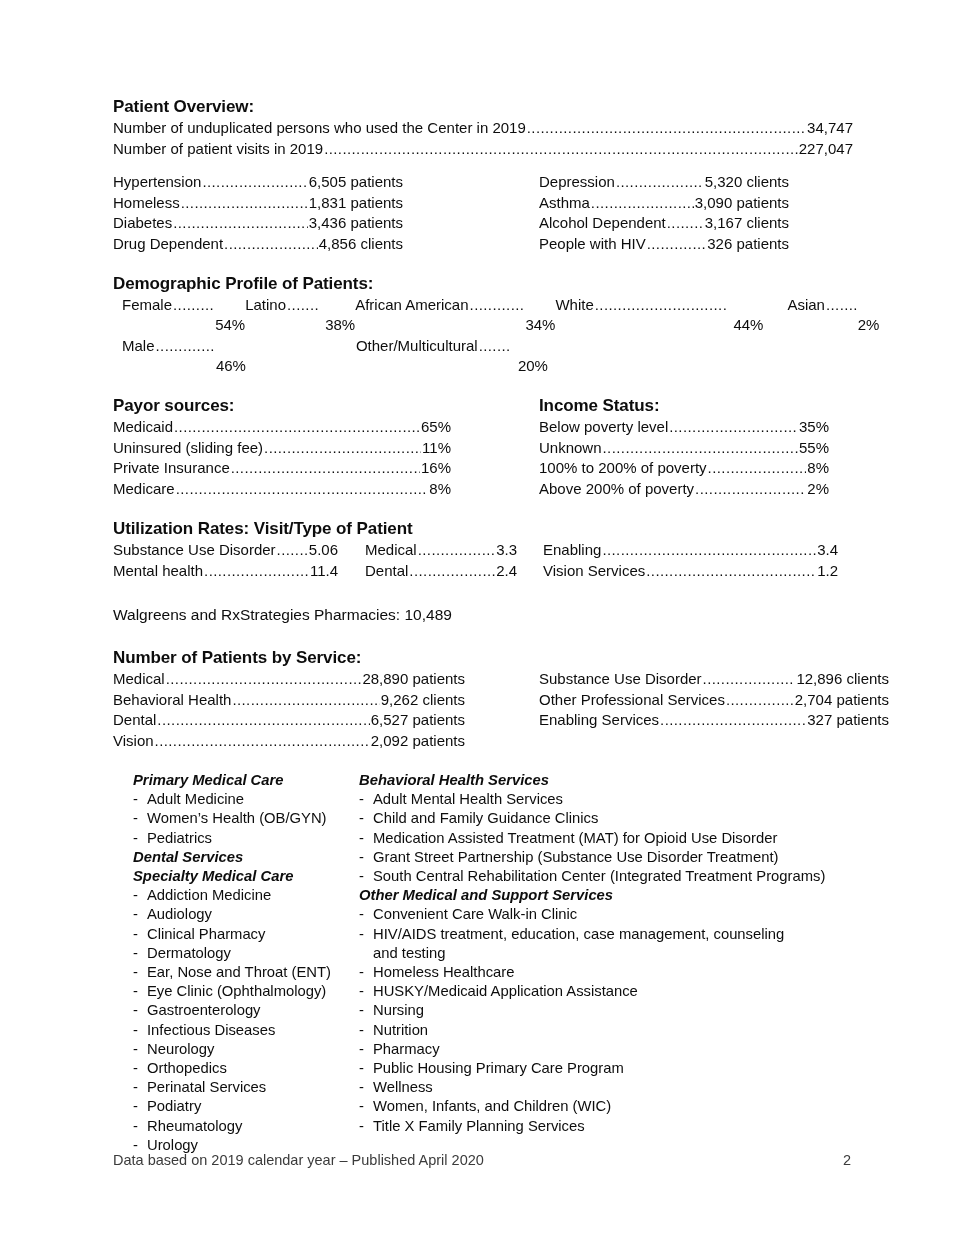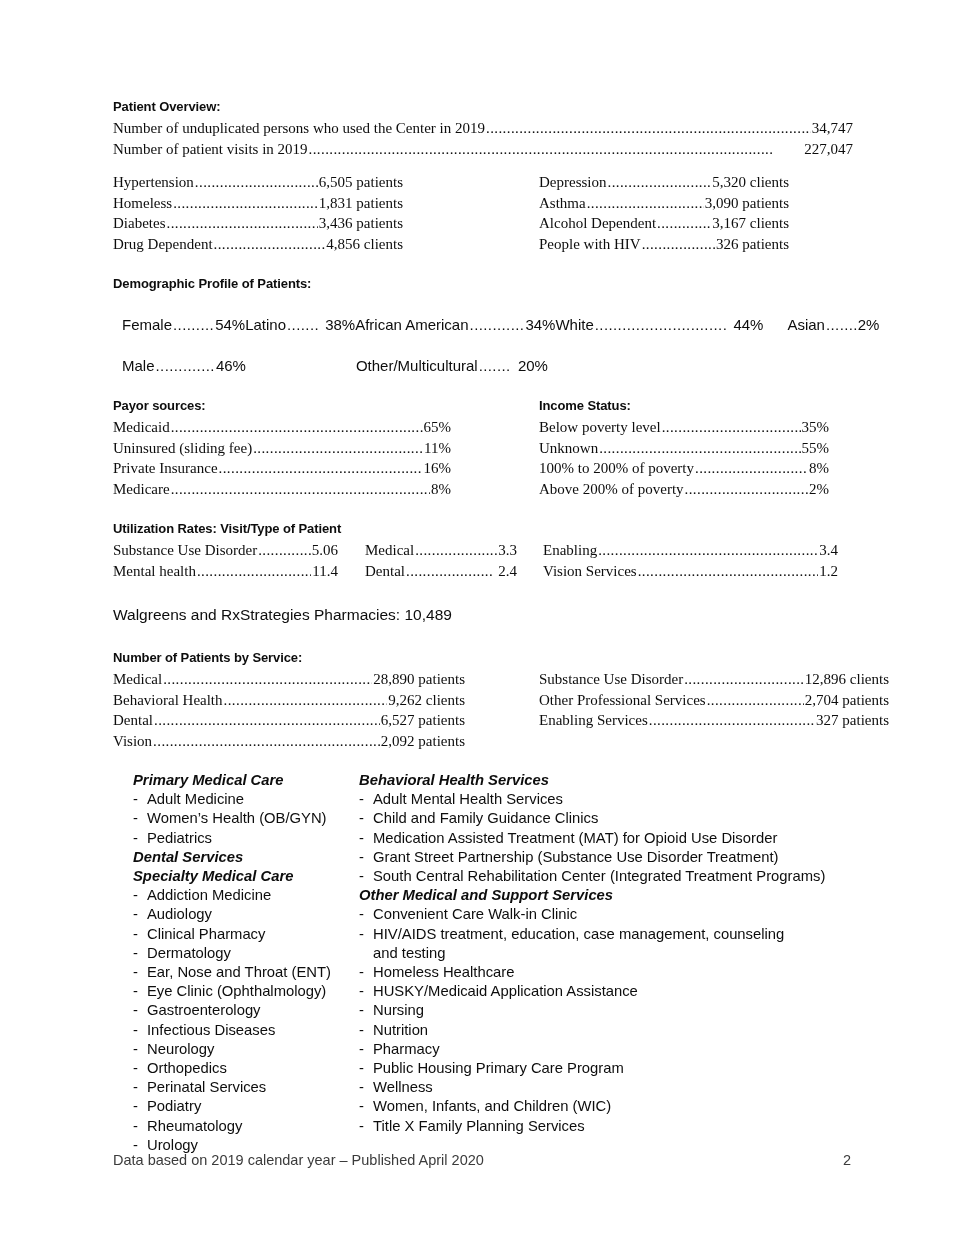--- a/index.html
+++ b/index.html
@@ -8,27 +8,27 @@
     font-family:"Liberation Sans", sans-serif;
     color:#0d0d0d;
     -webkit-font-smoothing:antialiased;
   }
   .page{position:relative;width:960px;height:1242px;box-sizing:border-box;}
   .content{position:absolute;left:113px;top:96px;width:740px;}
 
   
   .cond{font-family:"Liberation Sans", sans-serif;font-stretch:condensed;}
   h2.sec{
-    font-size:13px;font-weight:bold;margin:0;padding:0;
+    font-size:17px;font-weight:bold;margin:0;padding:0;
     letter-spacing:-0.1px;line-height:22px;
   }
   .rowgap{height:13px;}
 
   
-  .lead{display:flex;align-items:center;width:100%;font-size:15px;line-height:20.5px;font-family:Liberation Serif, serif;}
+  .lead{display:flex;align-items:center;width:100%;font-size:15px;line-height:20.5px;}
   .lead .lbl{flex:0 0 auto;white-space:nowrap;}
   .lead .dots{
     flex:1 1 auto;overflow:hidden;white-space:nowrap;
     font-size:15px;letter-spacing:0.4px;margin:0 1px;
     color:#0d0d0d;
   }
   .lead .val{flex:0 0 auto;white-space:nowrap;}
 
   .two-col{display:flex;gap:48px;}
   .two-col > div:first-child{flex:0 0 378px;}
@@ -38,21 +38,21 @@
   .three-col .c1{flex:0 0 252px;}
   .three-col .c2{flex:0 0 178px;}
   .three-col .c3{flex:1 1 auto;}
 
   .demo-row{display:flex;font-size:15px;line-height:20.5px;padding-left:9px;}
   .demo-row .d-fem{flex:0 0 112px;}
   .demo-row .d-lat{flex:0 0 110px;}
   .demo-row .d-aa{flex:0 0 192px;}
   .demo-row .d-wh{flex:0 0 232px;}
   .demo-row .d-as{flex:1 1 auto;}
-  .mini{display:flex;align-items:flex-end;}
+  .mini{display:flex;align-items:flex-start;}
   .mini .lbl{flex:0 0 auto;white-space:nowrap;}
   .mini .dots{flex:1 1 auto;overflow:hidden;white-space:nowrap;letter-spacing:0.4px;margin:0 1px;}
   .mini .val{flex:0 0 auto;white-space:nowrap;margin-top:20px;}
 
   .presc{font-size:15.5px;line-height:21px;display:flex;}
   .presc .p1{flex:0 0 342px;}
   .presc b{font-size:17px;}
 
   
   .services{font-family:"Liberation Sans", sans-serif;}

